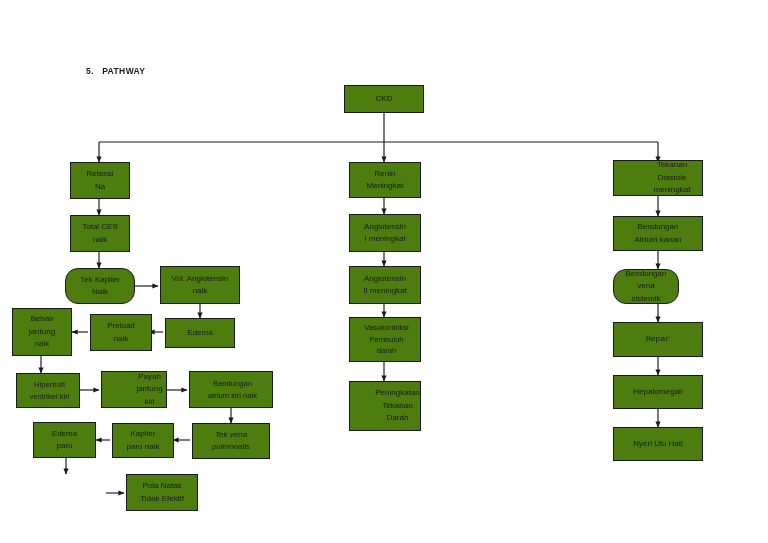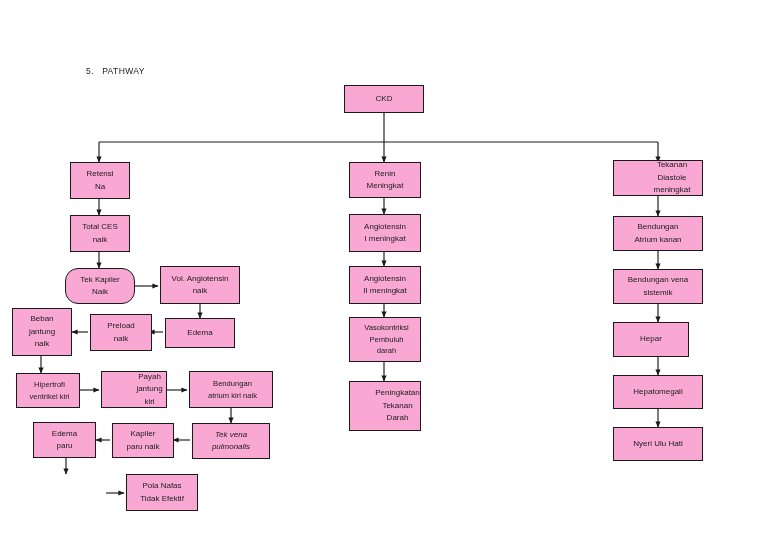--- a/index.html
+++ b/index.html
@@ -11,31 +11,31 @@
     position: relative;
     width: 768px;
     height: 543px;
     background: #ffffff;
     overflow: hidden;
     font-family: "Liberation Sans", sans-serif;
   }
   .heading {
     position: absolute;
     font-size: 8.5px;
-    font-weight: normal;
+    font-weight: bold;
     color: #1a1a1a;
     letter-spacing: 0.4px;
     white-space: pre;
     padding-left: 8px;
   }
   .node {
     position: absolute;
     box-sizing: border-box;
     border: 1.3px solid #1a1a1a;
-    background: #f9a8d4;
+    background: #4d7c0f;
     display: flex;
     align-items: center;
     justify-content: center;
     text-align: center;
     font-size: 8px;
     line-height: 1.55;
     color: #1a1a1a;
     padding: 2px 3px;
     white-space: pre-line;
   }
@@ -140,19 +140,19 @@
 Pembuluh
 darah</div>
   <div class="node" style="left:349px; top:381px; width:72px; height:50px;padding-left:28px;">Peningkatan
 Tekanan
 Darah</div>
 
   <div class="node" style="left:613px; top:160px; width:90px; height:36px;padding-left:31px;">Tekanan Diastole
 meningkat</div>
   <div class="node" style="left:613px; top:216px; width:90px; height:35px;">Bendungan
 Atrium kanan</div>
-  <div class="node" style="left:613px; top:269px; width:90px; height:35px;">Bendungan vena
+  <div class="node" style="left:613px; top:269px; width:66px; height:35px;border-radius:13px;">Bendungan vena
 sistemik</div>
-  <div class="node" style="left:613px; top:322px; width:76px; height:35px;">Hepar</div>
+  <div class="node" style="left:613px; top:322px; width:90px; height:35px;font-family:Liberation Mono, monospace;">Hepar</div>
   <div class="node" style="left:613px; top:375px; width:90px; height:34px;">Hepatomegali</div>
   <div class="node" style="left:613px; top:427px; width:90px; height:34px;">Nyeri Ulu Hati</div>
 
 </div>
 
 </body></html>

